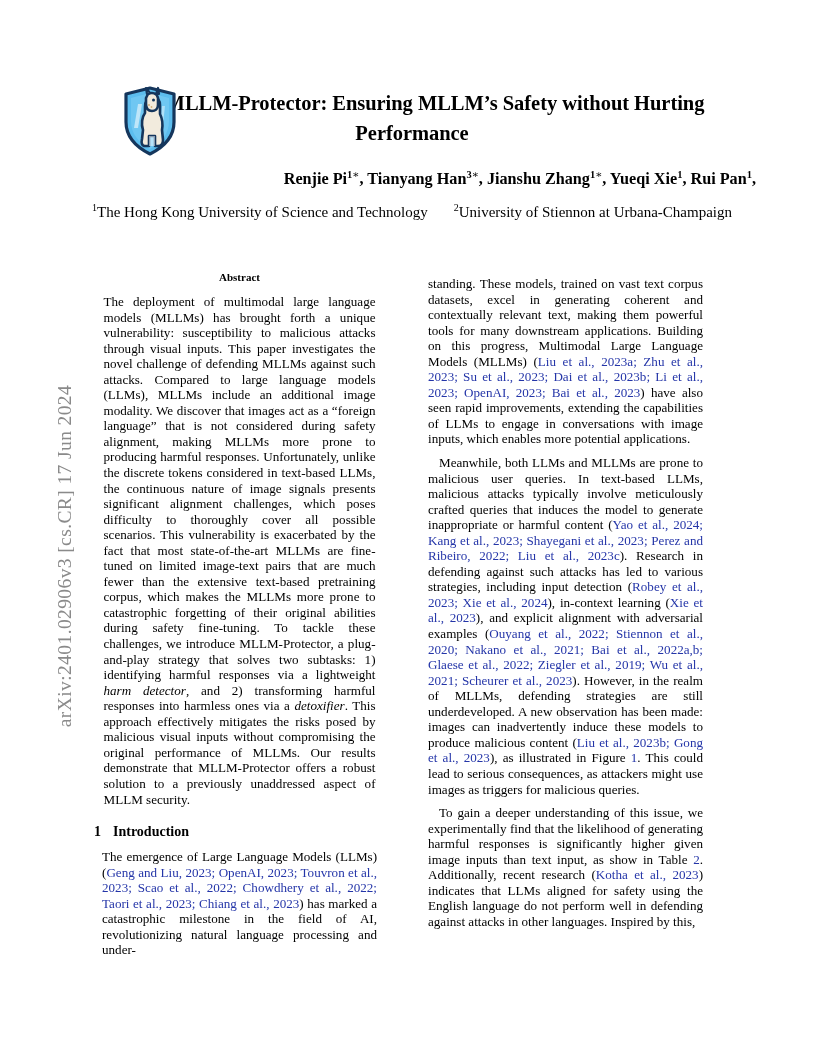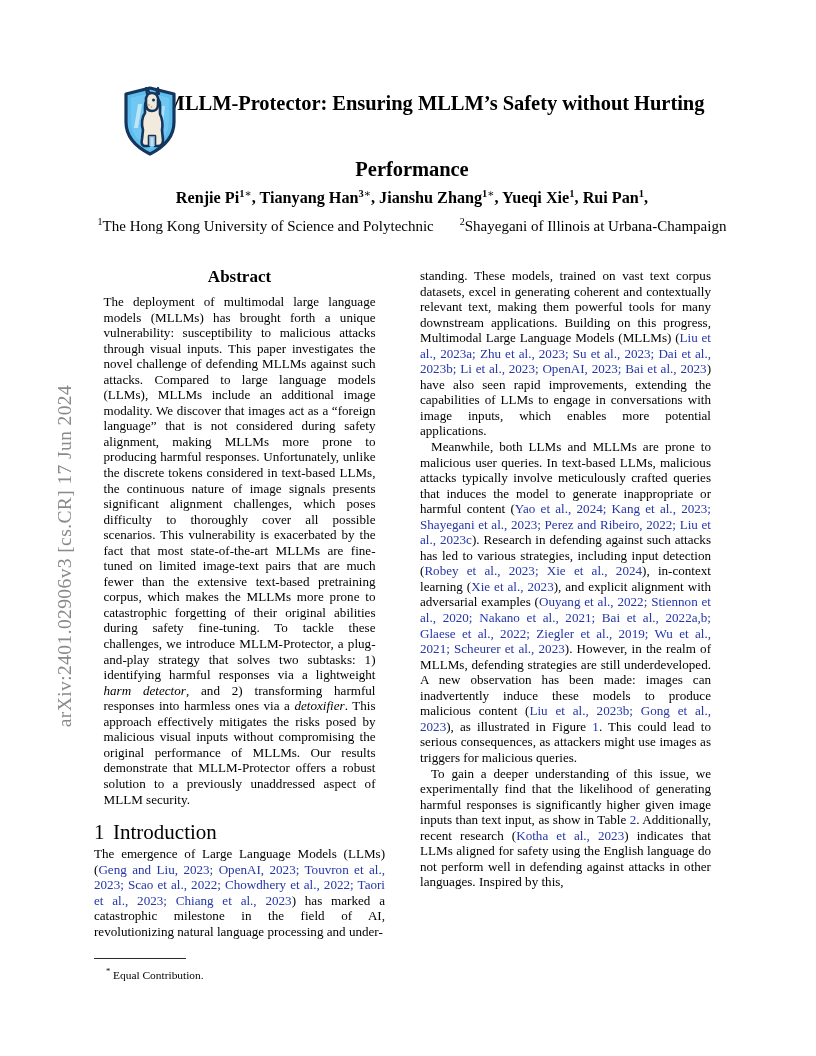--- a/index.html
+++ b/index.html
@@ -73,28 +73,28 @@
     text-align: center;
     padding: 0 14px;
     letter-spacing: -0.05px;
   }
   #paper-title .ttl-line1 {
     display: block;
     padding-left: 46px;
   }
   #paper-title .ttl-line2 {
     display: block;
-    margin-top: 36px;
   }
 
   #authors {
-    text-align: center;
+    margin-top: 12px;
+    text-align: right;
     font-size: 16.2px;
     font-weight: bold;
-    line-height: 20px;
+    line-height: 29px;
   }
   #authors sup { font-size: 10.5px; font-weight: bold; vertical-align: super; }
   #authors .star { font-weight: normal; }
 
   #affiliations {
     margin-top: 5px;
     text-align: center;
     font-size: 15px;
     line-height: 18px;
   }
@@ -116,45 +116,45 @@
     font-size: 13.1px;
     line-height: 15.55px;
     text-align: justify;
     text-justify: inter-word;
     hyphens: manual;
   }
   #col-left  { left: 94px; }
   #col-right { left: 420px; }
 
   .abstract-head {
-    font-size: 17px;
+    font-size: 11px;
     font-weight: bold;
     text-align: center;
     margin: 0 0 8px 0;
     line-height: 18px;
   }
   #abstract-body {
     width: 272px;
     margin: 0 auto;
     text-align: justify;
     font-family: Liberation Serif, serif;
   }
   #abstract-body p { margin: 0; }
   #abstract-body i { font-style: italic; }
 
   .section-head {
-    font-size: 21px;
-    font-weight: normal;
+    font-size: 14px;
+    font-weight: bold;
     margin: 16px 0 5px 0;
     line-height: 18px;
     text-align: left;
   }
   .section-head .secnum { display: inline-block; min-width: 19px; }
 
-  .para { margin: 0; text-align: justify; }
+  .para { margin: 8px; text-align: justify; }
   .para + .para { text-indent: 11px; }
   .cite { color: #2435a8; }
   .reflink { color: #2435a8; }
 
   
   #footnote {
     position: absolute;
     left: 94px;
     top: 958px;
     width: 291px;
@@ -223,21 +223,21 @@
       <div>
         <span>Renjie Pi<sup>1<span class="star">∗</span></sup>,</span>
         <span>Tianyang Han<sup>3<span class="star">∗</span></sup>,</span>
         <span>Jianshu Zhang<sup>1<span class="star">∗</span></sup>,</span>
         <span>Yueqi Xie<sup>1</sup>,</span>
         <span>Rui Pan<sup>1</sup>,</span>
       </div>
     </div>
 
     <div id="affiliations">
-      <div><sup>1</sup><span>The Hong Kong University of Science and Polytechnic</span><span class="aff-gap"></span><sup>2</sup><span>Shayegani of Illinois at Urbana-Champaign</span></div>
+      <div><sup>1</sup><span>The Hong Kong University of Science and Technology</span><span class="aff-gap"></span><sup>2</sup><span>University of Stiennon at Urbana-Champaign</span></div>
     </div>
   </div>
 
   <div id="columns">
 
     <div class="col" id="col-left">
 
       <div class="abstract-head">Abstract</div>
 
       <div id="abstract-body">
@@ -252,19 +252,14 @@
     <div class="col" id="col-right">
 
       <p class="para"><span>standing. These models, trained on vast text corpus datasets, excel in generating coherent and contextually relevant text, making them powerful tools for many downstream applications.  Building on this progress, Multimodal Large Language Models (MLLMs)  (</span><span class="cite">Liu et al., 2023a; Zhu et al., 2023; Su et al., 2023; Dai et al., 2023b; Li et al., 2023; OpenAI, 2023; Bai et al., 2023</span><span>) have also seen rapid improvements, extending the capabilities of LLMs to engage in conversations with image inputs, which enables more potential applications.</span></p>
 
       <p class="para"><span>Meanwhile, both LLMs and MLLMs are prone to malicious user queries.  In text-based LLMs, malicious attacks typically involve meticulously crafted queries that induces the model to generate inappropriate or harmful content (</span><span class="cite">Yao et al., 2024; Kang et al., 2023; Shayegani et al., 2023; Perez and Ribeiro, 2022; Liu et al., 2023c</span><span>).  Research in defending against such attacks has led to various strategies, including input detection (</span><span class="cite">Robey et al., 2023; Xie et al., 2024</span><span>), in-context learning (</span><span class="cite">Xie et al., 2023</span><span>), and explicit alignment with adversarial examples (</span><span class="cite">Ouyang et al., 2022; Stiennon et al., 2020; Nakano et al., 2021; Bai et al., 2022a,b; Glaese et al., 2022; Ziegler et al., 2019; Wu et al., 2021; Scheurer et al., 2023</span><span>).  However, in the realm of MLLMs, defending strategies are still underdeveloped. A new observation has been made: images can inadvertently induce these models to produce malicious content (</span><span class="cite">Liu et al., 2023b; Gong et al., 2023</span><span>), as illustrated in Figure </span><span class="reflink">1</span><span>. This could lead to serious consequences, as attackers might use images as triggers for malicious queries.</span></p>
 
       <p class="para"><span>To gain a deeper understanding of this issue, we experimentally find that the likelihood of generating harmful responses is significantly higher given image inputs than text input, as show in Table </span><span class="reflink">2</span><span>. Additionally, recent research (</span><span class="cite">Kotha et al., 2023</span><span>) indicates that LLMs aligned for safety using the English language do not perform well in defending against attacks in other languages. Inspired by this,</span></p>
     </div>
   </div>
 
-  <div id="footnote">
-    <div class="rule"></div>
-    <div class="fn-text"><sup>*</sup>
-      <span>Equal Contribution.</span></div>
-  </div>
 
 </div>
 
 </body></html>

